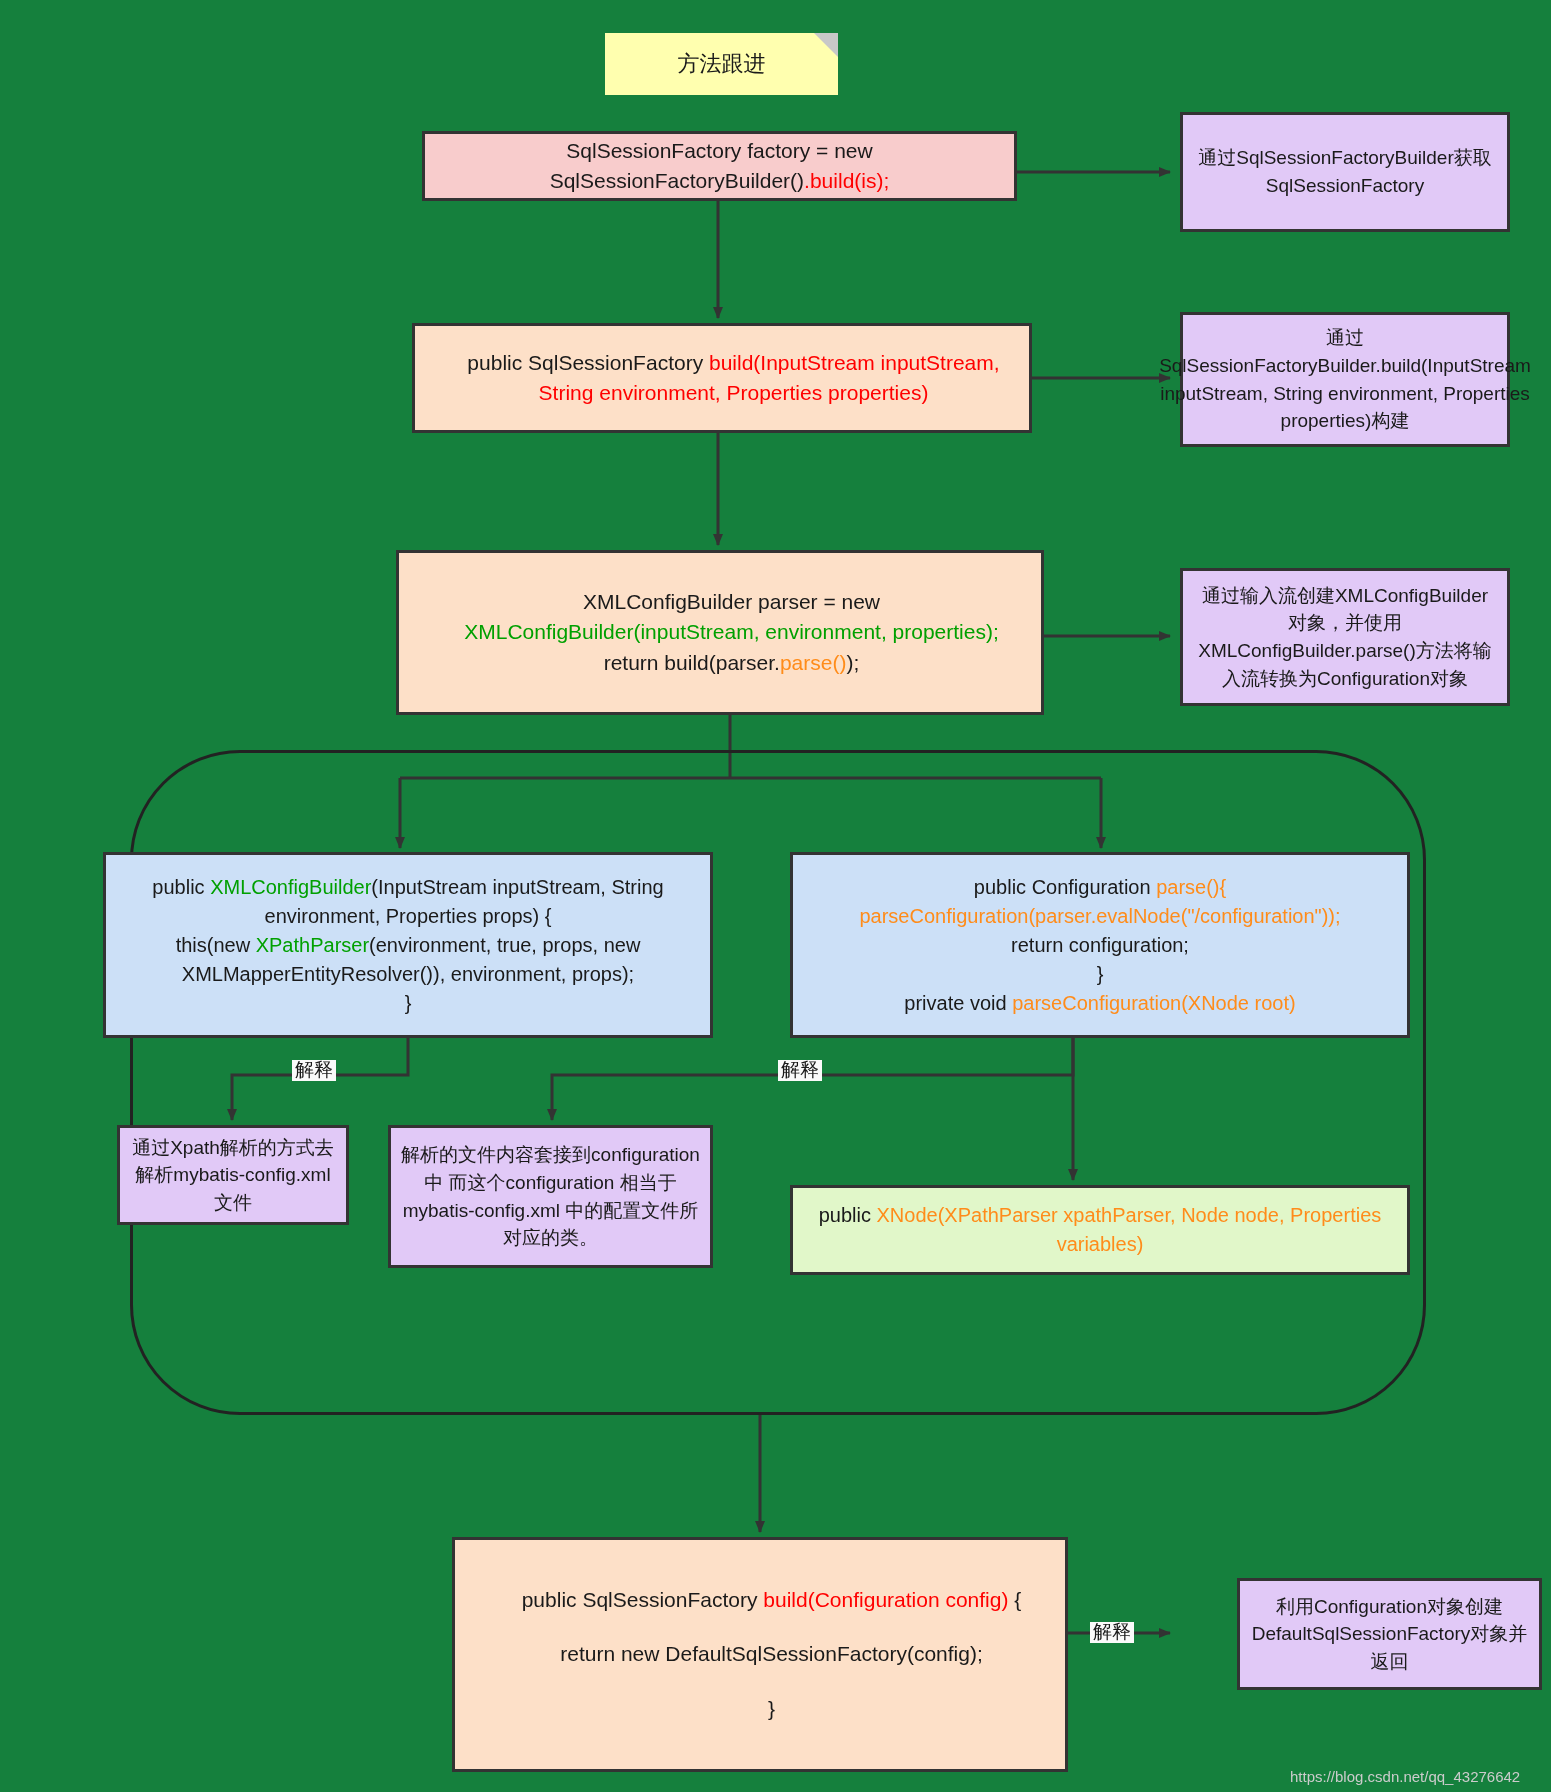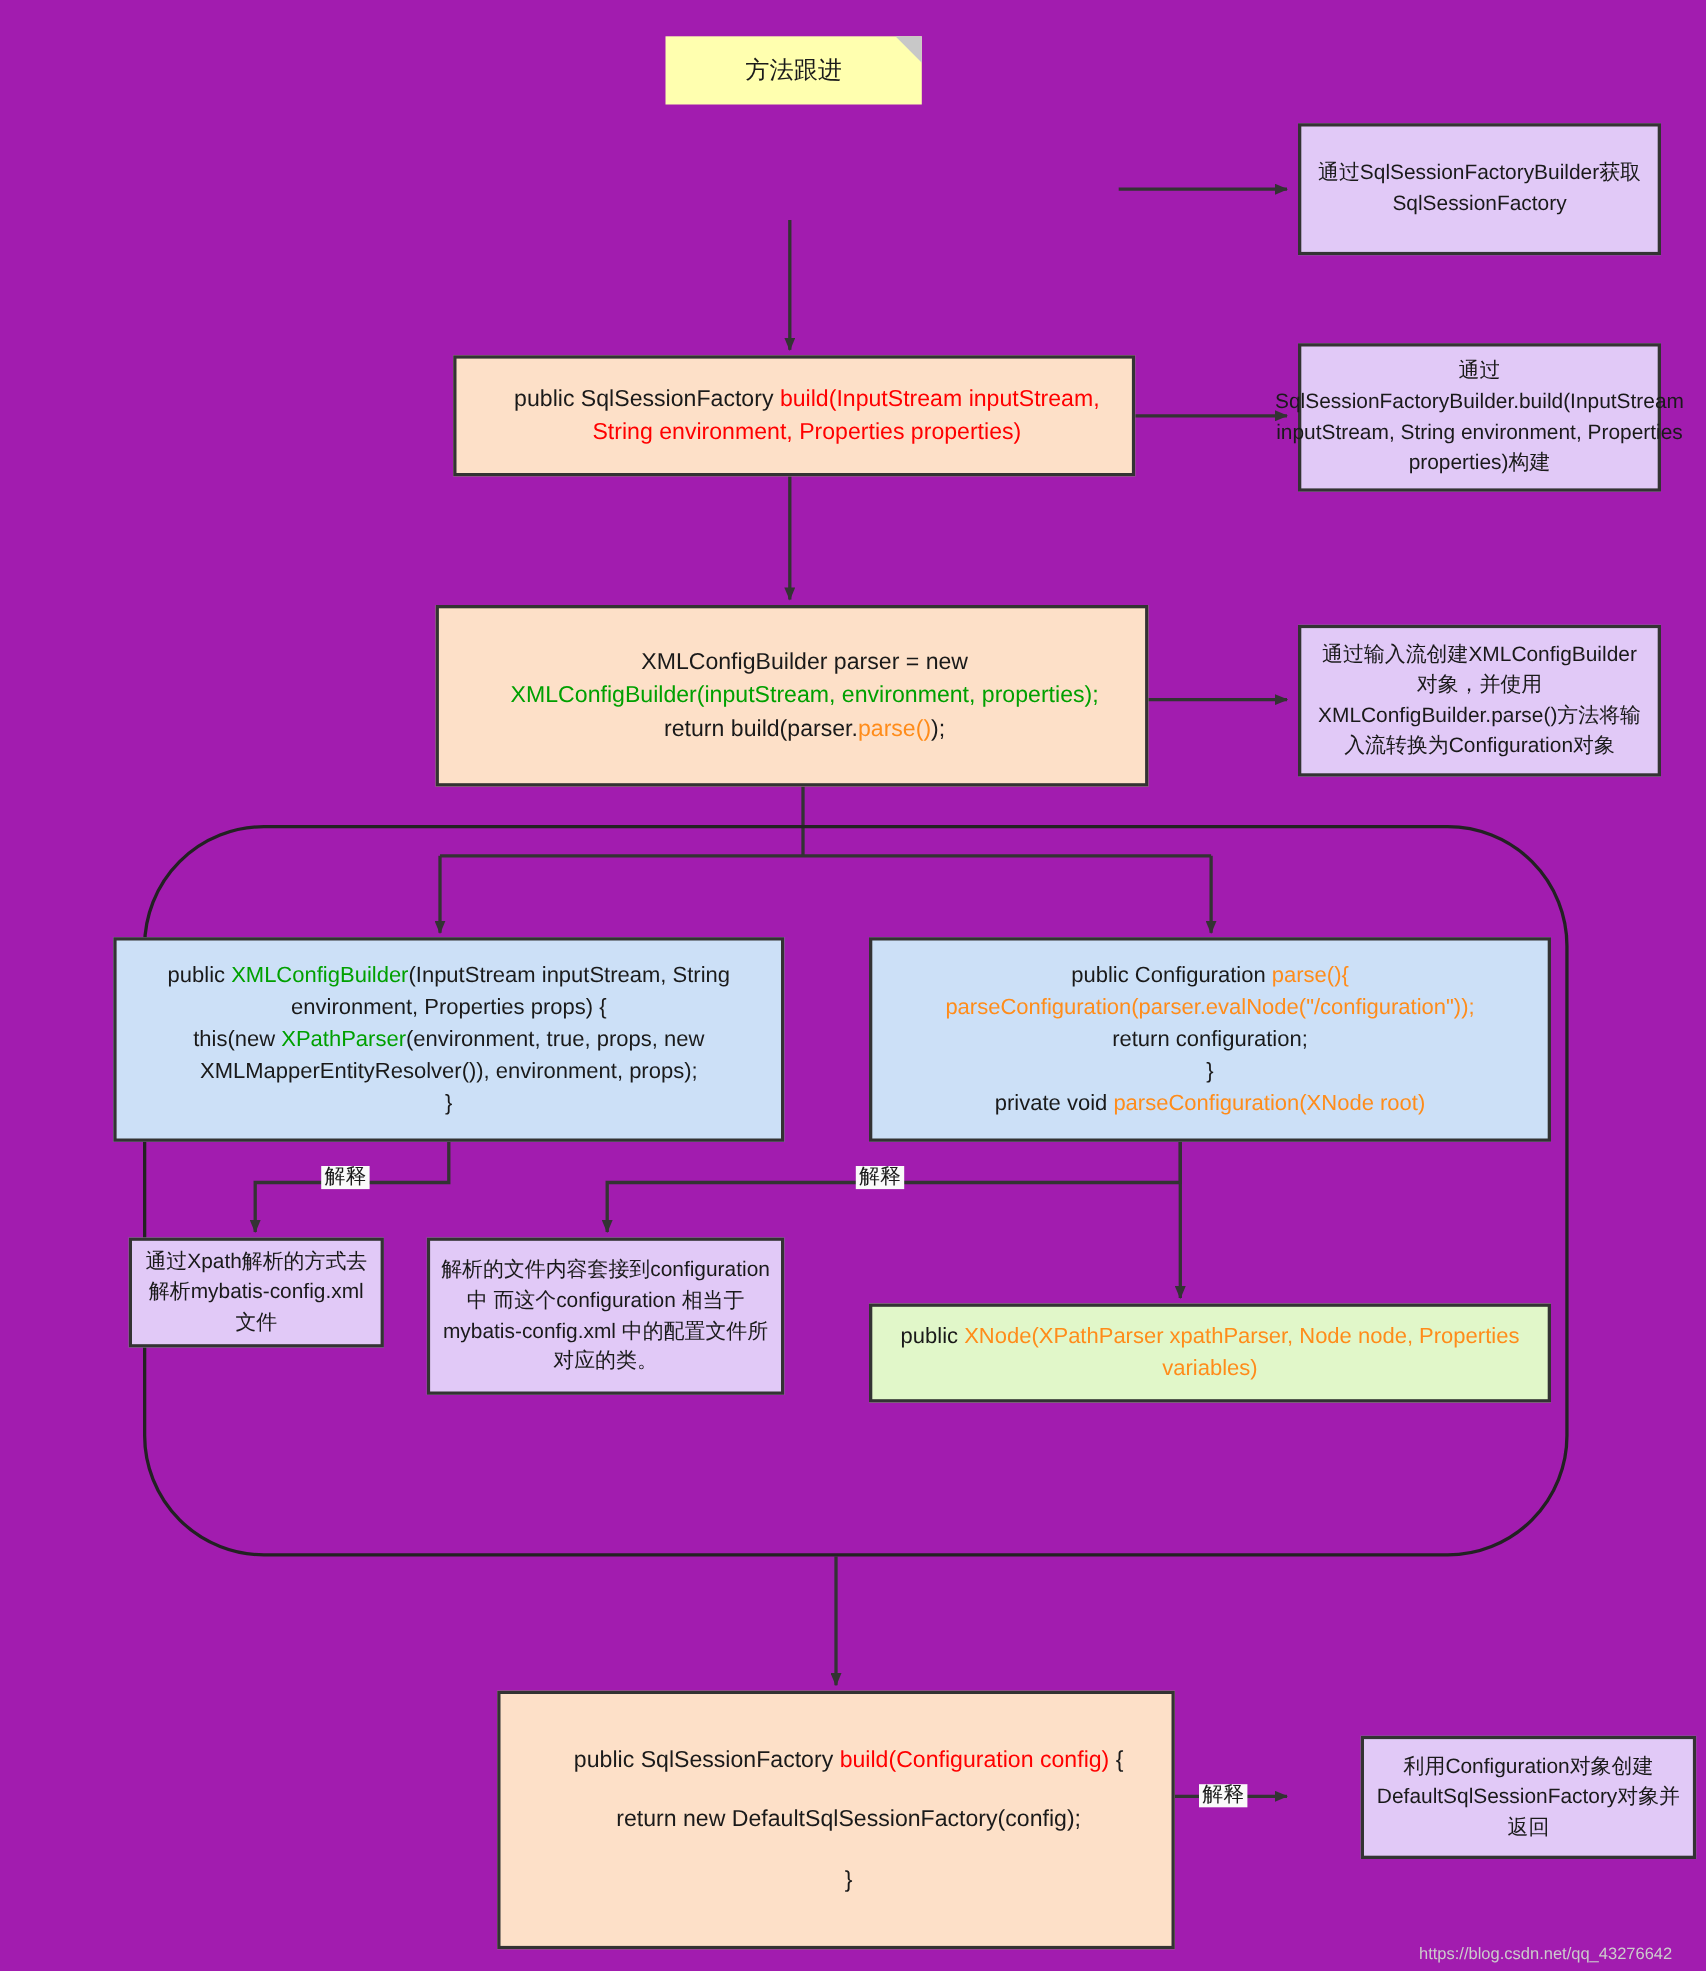--- a/index.html
+++ b/index.html
@@ -8,21 +8,21 @@
     background: #fafafa;
   }
   body {
     font-family: "Liberation Sans", "DejaVu Sans", sans-serif;
     color: #1a1a1a;
   }
   #canvas {
     position: relative;
     width: 1551px;
     height: 1792px;
-    background: #a21caf;
+    background: #15803d;
     overflow: hidden;
   }
   svg.wires {
     position: absolute;
     left: 0;
     top: 0;
     width: 1551px;
     height: 1792px;
     pointer-events: none;
   }
@@ -129,20 +129,26 @@
     </g>
   </svg>
 
   <div class="rounded-group" style="left:130px; top:750px; width:1296px; height:665px;"></div>
 
   <div class="note" style="left:605px; top:33px; width:233px; height:62px; font-size:22px;">
     <span class="fold"></span>
     <span class="txt">方法跟进</span>
   </div>
 
+  <div class="node pink" style="left:422px; top:131px; width:595px; height:70px; font-size:21px;">
+    <div>
+      <span class="txt c-black">SqlSessionFactory factory = new</span>
+      <span><span class="c-black">SqlSessionFactoryBuilder()</span><span class="c-red">.build(is);</span></span>
+    </div>
+  </div>
 
   <div class="node purple" style="left:1180px; top:112px; width:330px; height:120px; font-size:19px;justify-content:flex-end;">
     <span class="txt">通过SqlSessionFactoryBuilder获取SqlSessionFactory</span>
   </div>
 
   <div class="node orange" style="left:412px; top:323px; width:620px; height:110px; font-size:21px;">
     <div>
       <span><span class="c-black">public SqlSessionFactory </span><span class="c-red">build(InputStream inputStream,</span></span>
       <span class="txt c-red">String environment, Properties properties)</span>
     </div>

